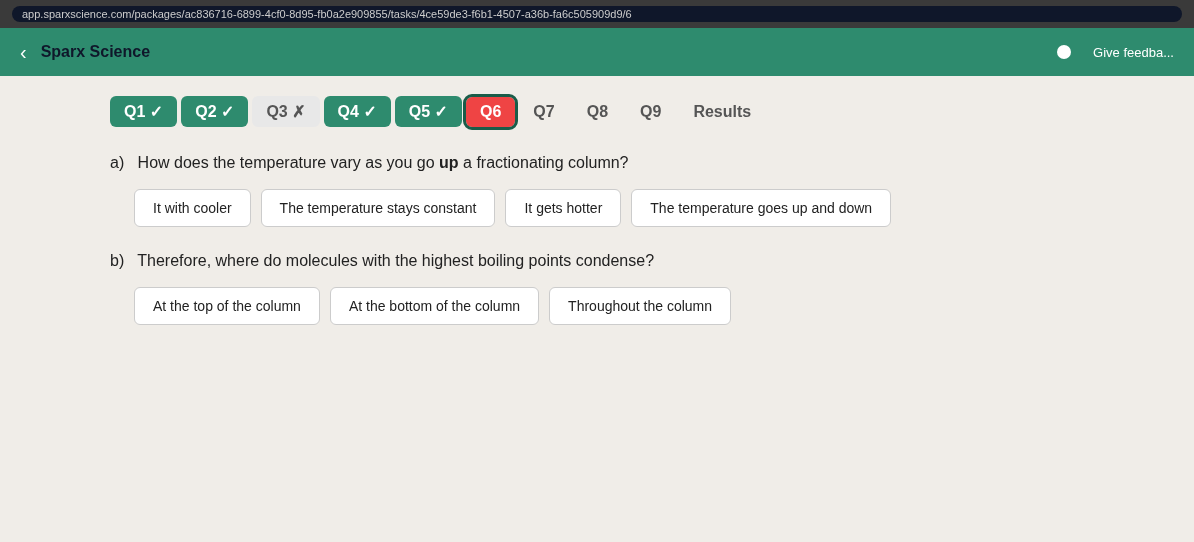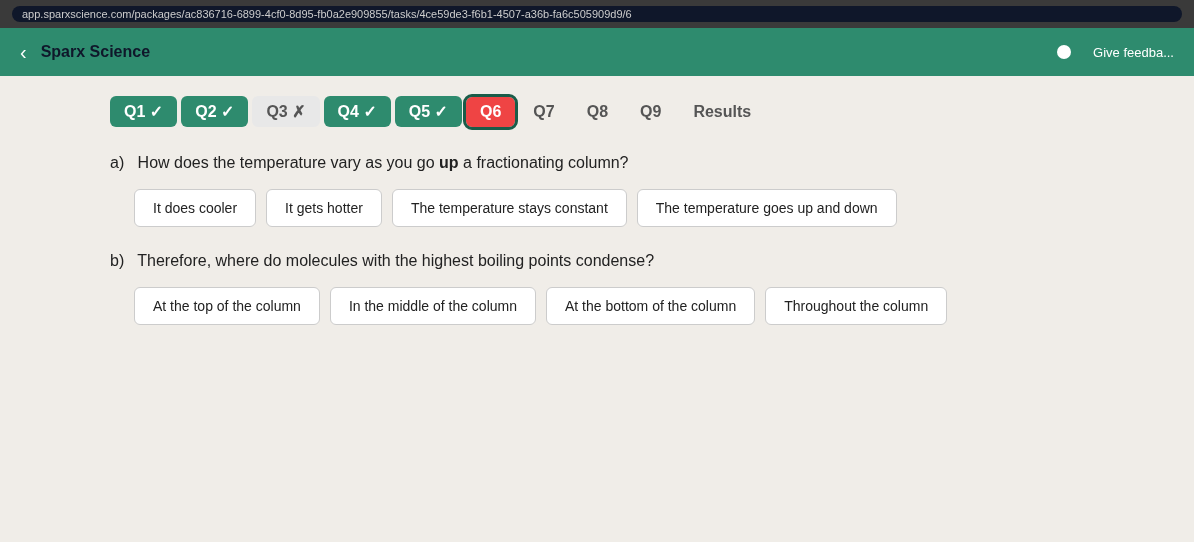--- a/index.html
+++ b/index.html
@@ -168,34 +168,33 @@
       <button class="tab tab-inactive">Results</button>
     </div>
 
   <div class="question-section">
     <div class="question-label">
       <span>a)</span>
       &nbsp;
       <span>How does the temperature vary as you go </span><strong>up</strong><span> a fractionating column?</span>
     </div>
     <div class="options-row">
-    <button class="option-btn">It does cooler</button>
+    <button class="option-btn">It with cooler</button>
+        <button class="option-btn">The temperature stays constant</button>
         <button class="option-btn">It gets hotter</button>
-        <button class="option-btn">The temperature stays constant</button>
         <button class="option-btn">The temperature goes up and down</button>
       </div>
   </div>
 
   <div class="question-section">
     <div class="question-label">
       <span>b)</span>
       &nbsp;
       <span>Therefore, where do molecules with the highest boiling points condense?</span>
     </div>
     <div class="options-row">
     <button class="option-btn">At the top of the column</button>
-        <button class="option-btn">In the middle of the column</button>
         <button class="option-btn">At the bottom of the column</button>
         <button class="option-btn">Throughout the column</button>
       </div>
   </div>
 
 </div>
 
 </body></html>

